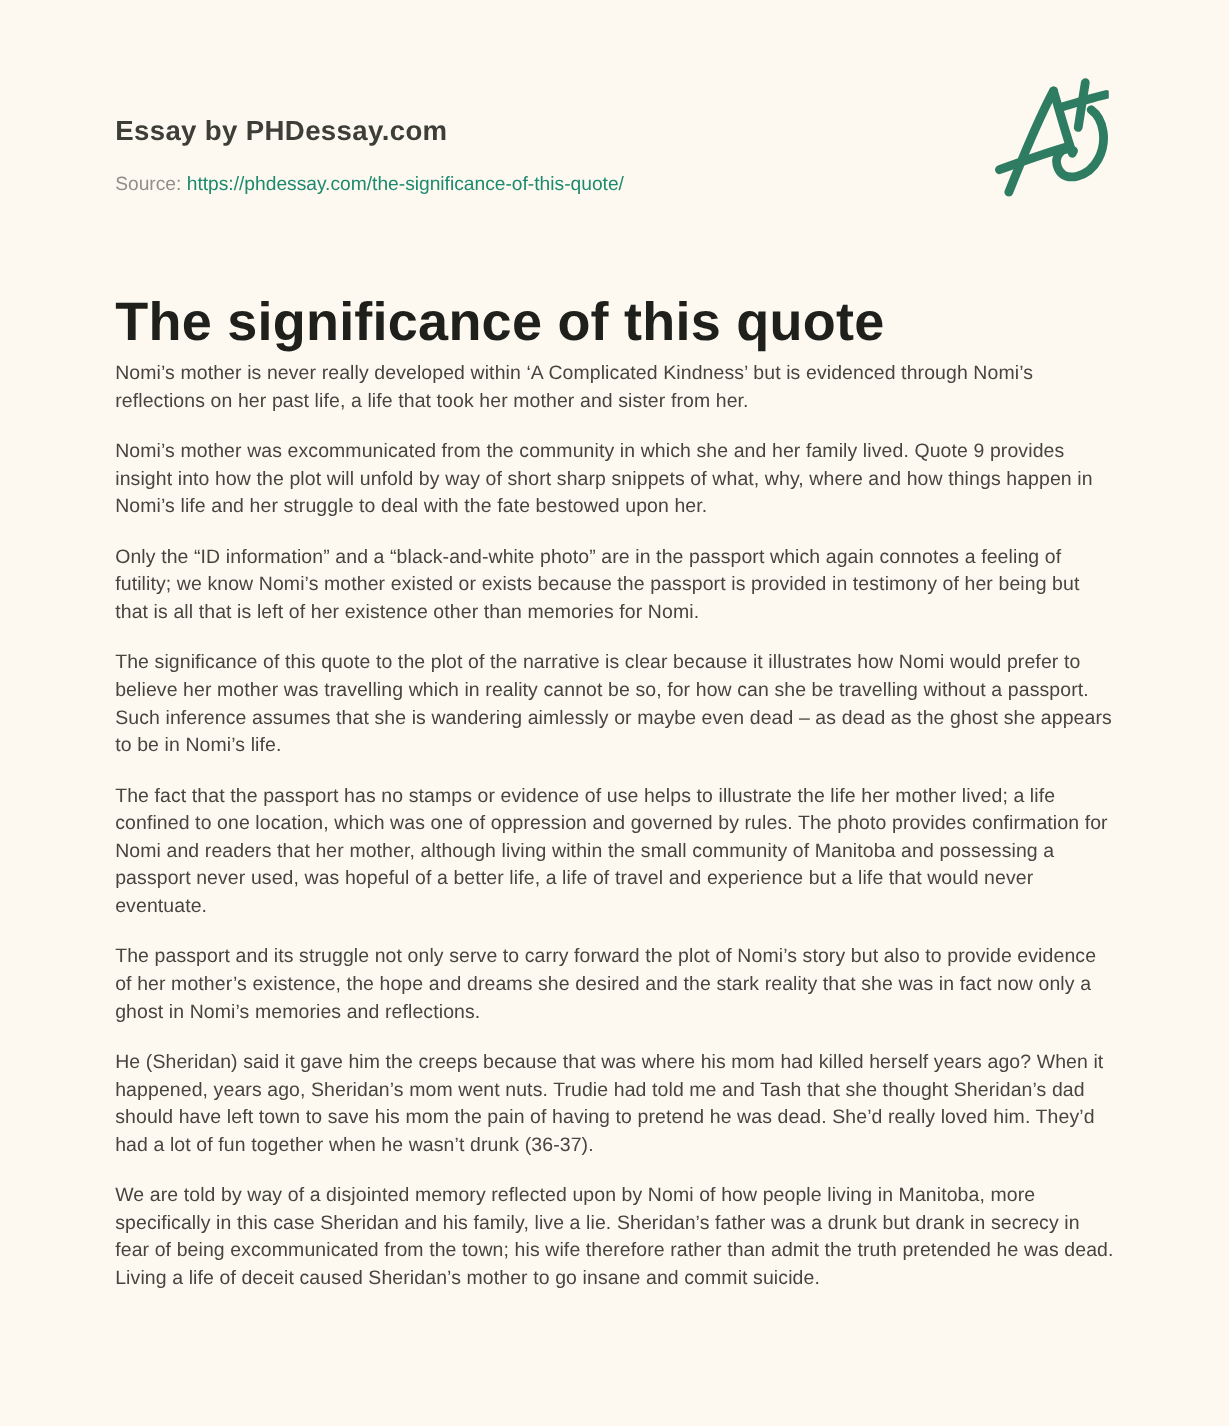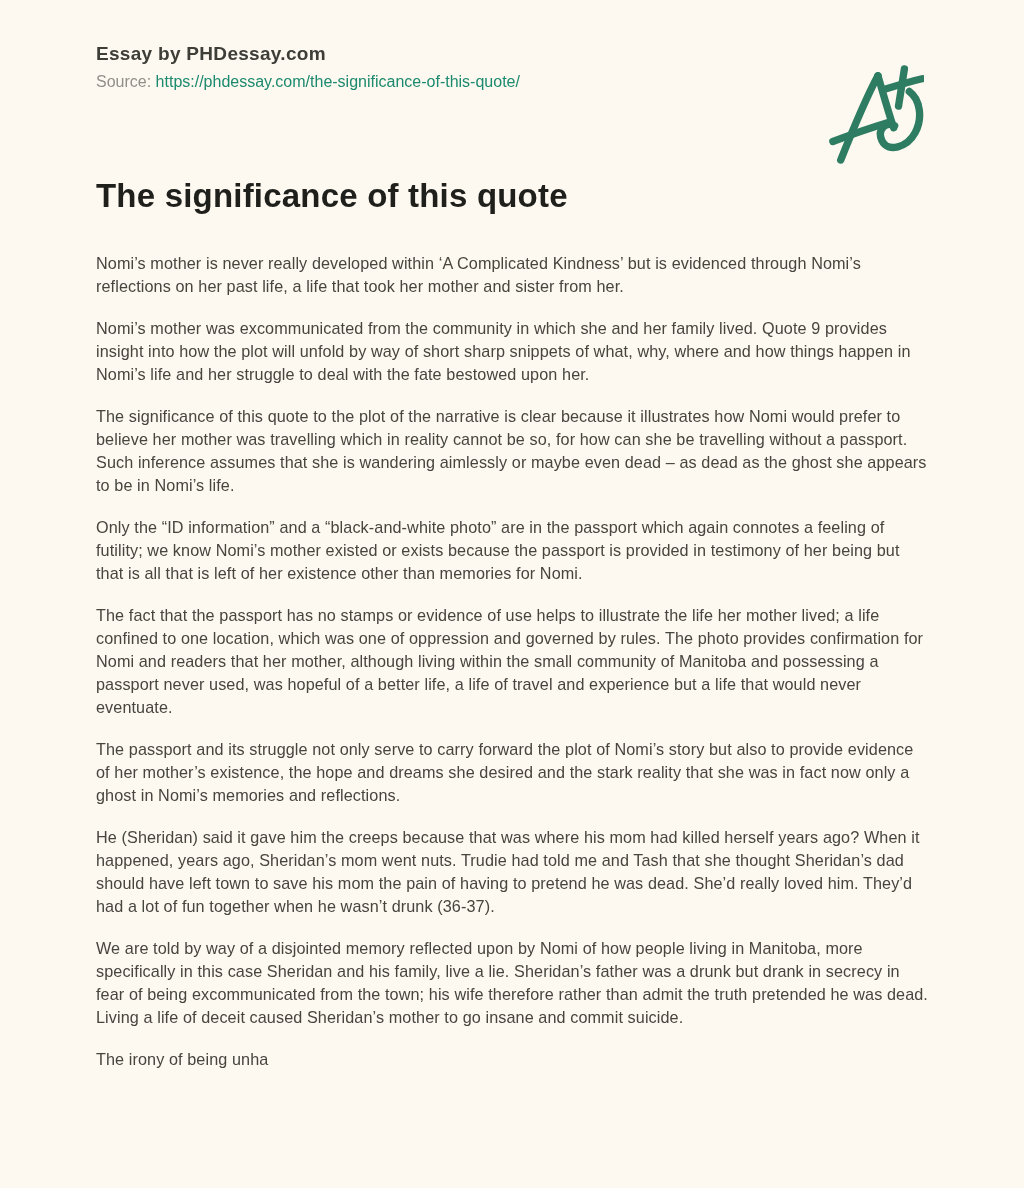--- a/index.html
+++ b/index.html
@@ -12,29 +12,29 @@
     background: #FDF8F0;
     font-family: "Liberation Sans", sans-serif;
     overflow: hidden;
   }
   .page {
     position: relative;
     width: 832px;
     padding: 0 96px;
   }
   .brand {
-    padding-top: 42px;
-    font-size: 19px;
+    padding-top: 97px;
+    font-size: 23px;
     font-weight: 700;
     color: #3E3E39;
     letter-spacing: 0.3px;
     line-height: 24px;
   }
   .source-line {
-    margin-top: 6px;
+    margin-top: 23px;
     font-size: 16px;
     color: #90908A;
     line-height: 20px;
   }
   .source-link {
     color: #1C8A6E;
     text-decoration: none;
     cursor: pointer;
   }
   .logo {
@@ -43,28 +43,28 @@
     right: 100px;
     width: 98px;
     height: 100px;
   }
   .logo svg {
     width: 100%;
     height: 100%;
   }
   h1.title {
     margin: 84px 0 0 0;
-    font-size: 33px;
+    font-size: 45px;
     font-weight: 700;
     color: #1F1F1B;
     letter-spacing: 0.2px;
     line-height: 40px;
   }
   .essay {
-    margin-top: 36px;
+    margin-top: 12px;
   }
   .essay p {
     margin: 0 0 19px 0;
     font-size: 16.2px;
     line-height: 23px;
     color: #46463F;
     letter-spacing: 0.1px;
   }
 </style>
 </head>
@@ -96,22 +96,21 @@
         <path d="M59,25 C72,21 85,17 98,14"></path>
       </g>
     </svg>
   </div>
 
   <h1 class="title">The significance of this quote</h1>
 
   <div class="essay">
     <p>Nomi’s mother is never really developed within ‘A Complicated Kindness’ but is evidenced through Nomi’s reflections on her past life, a life that took her mother and sister from her.</p>
     <p>Nomi’s mother was excommunicated from the community in which she and her family lived. Quote 9 provides insight into how the plot will unfold by way of short sharp snippets of what, why, where and how things happen in Nomi’s life and her struggle to deal with the fate bestowed upon her.</p>
+    <p>Only the “ID information” and a “black-and-white photo” are in the passport which again connotes a feeling of futility; we know Nomi’s mother existed or exists because the passport is provided in testimony of her being but that is all that is left of her existence other than memories for Nomi.</p>
     <p>The significance of this quote to the plot of the narrative is clear because it illustrates how Nomi would prefer to believe her mother was travelling which in reality cannot be so, for how can she be travelling without a passport. Such inference assumes that she is wandering aimlessly or maybe even dead – as dead as the ghost she appears to be in Nomi’s life.</p>
-    <p>Only the “ID information” and a “black-and-white photo” are in the passport which again connotes a feeling of futility; we know Nomi’s mother existed or exists because the passport is provided in testimony of her being but that is all that is left of her existence other than memories for Nomi.</p>
     <p>The fact that the passport has no stamps or evidence of use helps to illustrate the life her mother lived; a life confined to one location, which was one of oppression and governed by rules. The photo provides confirmation for Nomi and readers that her mother, although living within the small community of Manitoba and possessing a passport never used, was hopeful of a better life, a life of travel and experience but a life that would never eventuate.</p>
     <p>The passport and its struggle not only serve to carry forward the plot of Nomi’s story but also to provide evidence of her mother’s existence, the hope and dreams she desired and the stark reality that she was in fact now only a ghost in Nomi’s memories and reflections.</p>
     <p>He (Sheridan) said it gave him the creeps because that was where his mom had killed herself years ago? When it happened, years ago, Sheridan’s mom went nuts. Trudie had told me and Tash that she thought Sheridan’s dad should have left town to save his mom the pain of having to pretend he was dead. She’d really loved him. They’d had a lot of fun together when he wasn’t drunk (36-37).</p>
     <p>We are told by way of a disjointed memory reflected upon by Nomi of how people living in Manitoba, more specifically in this case Sheridan and his family, live a lie. Sheridan’s father was a drunk but drank in secrecy in fear of being excommunicated from the town; his wife therefore rather than admit the truth pretended he was dead. Living a life of deceit caused Sheridan’s mother to go insane and commit suicide.</p>
-    <p>The irony of being unha</p>
   </div>
 
 </div>
 
 </body></html>

